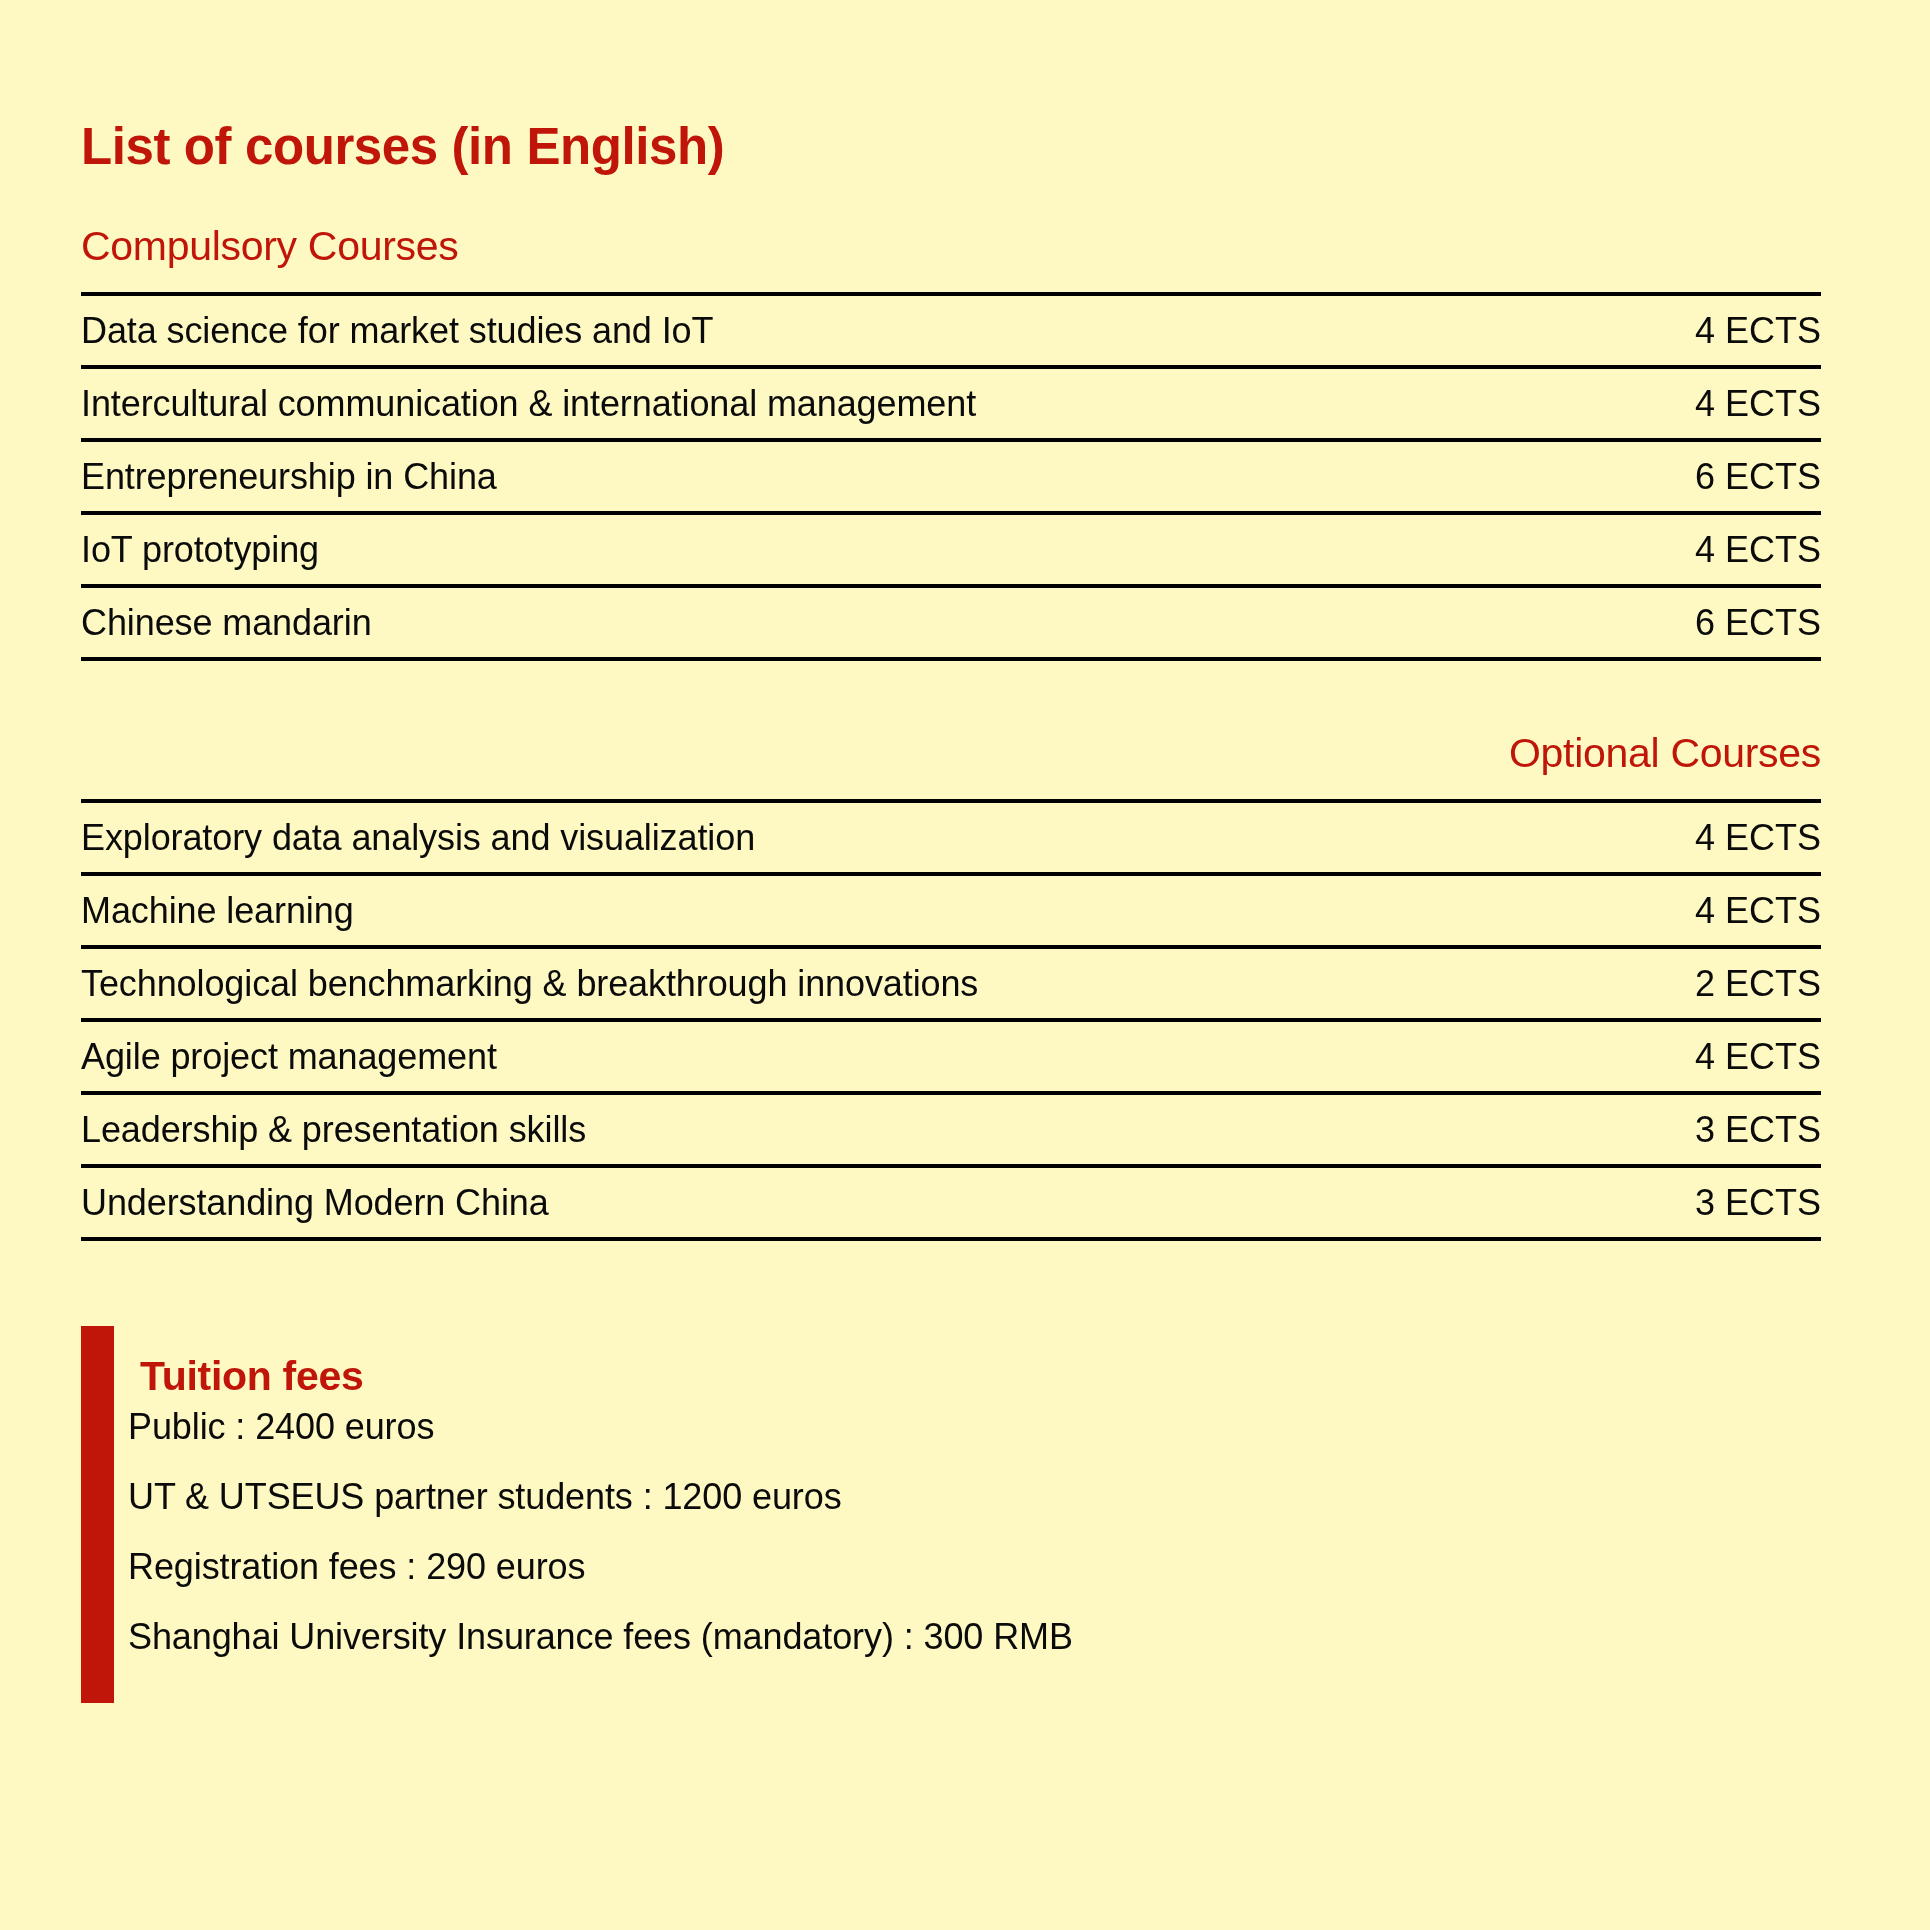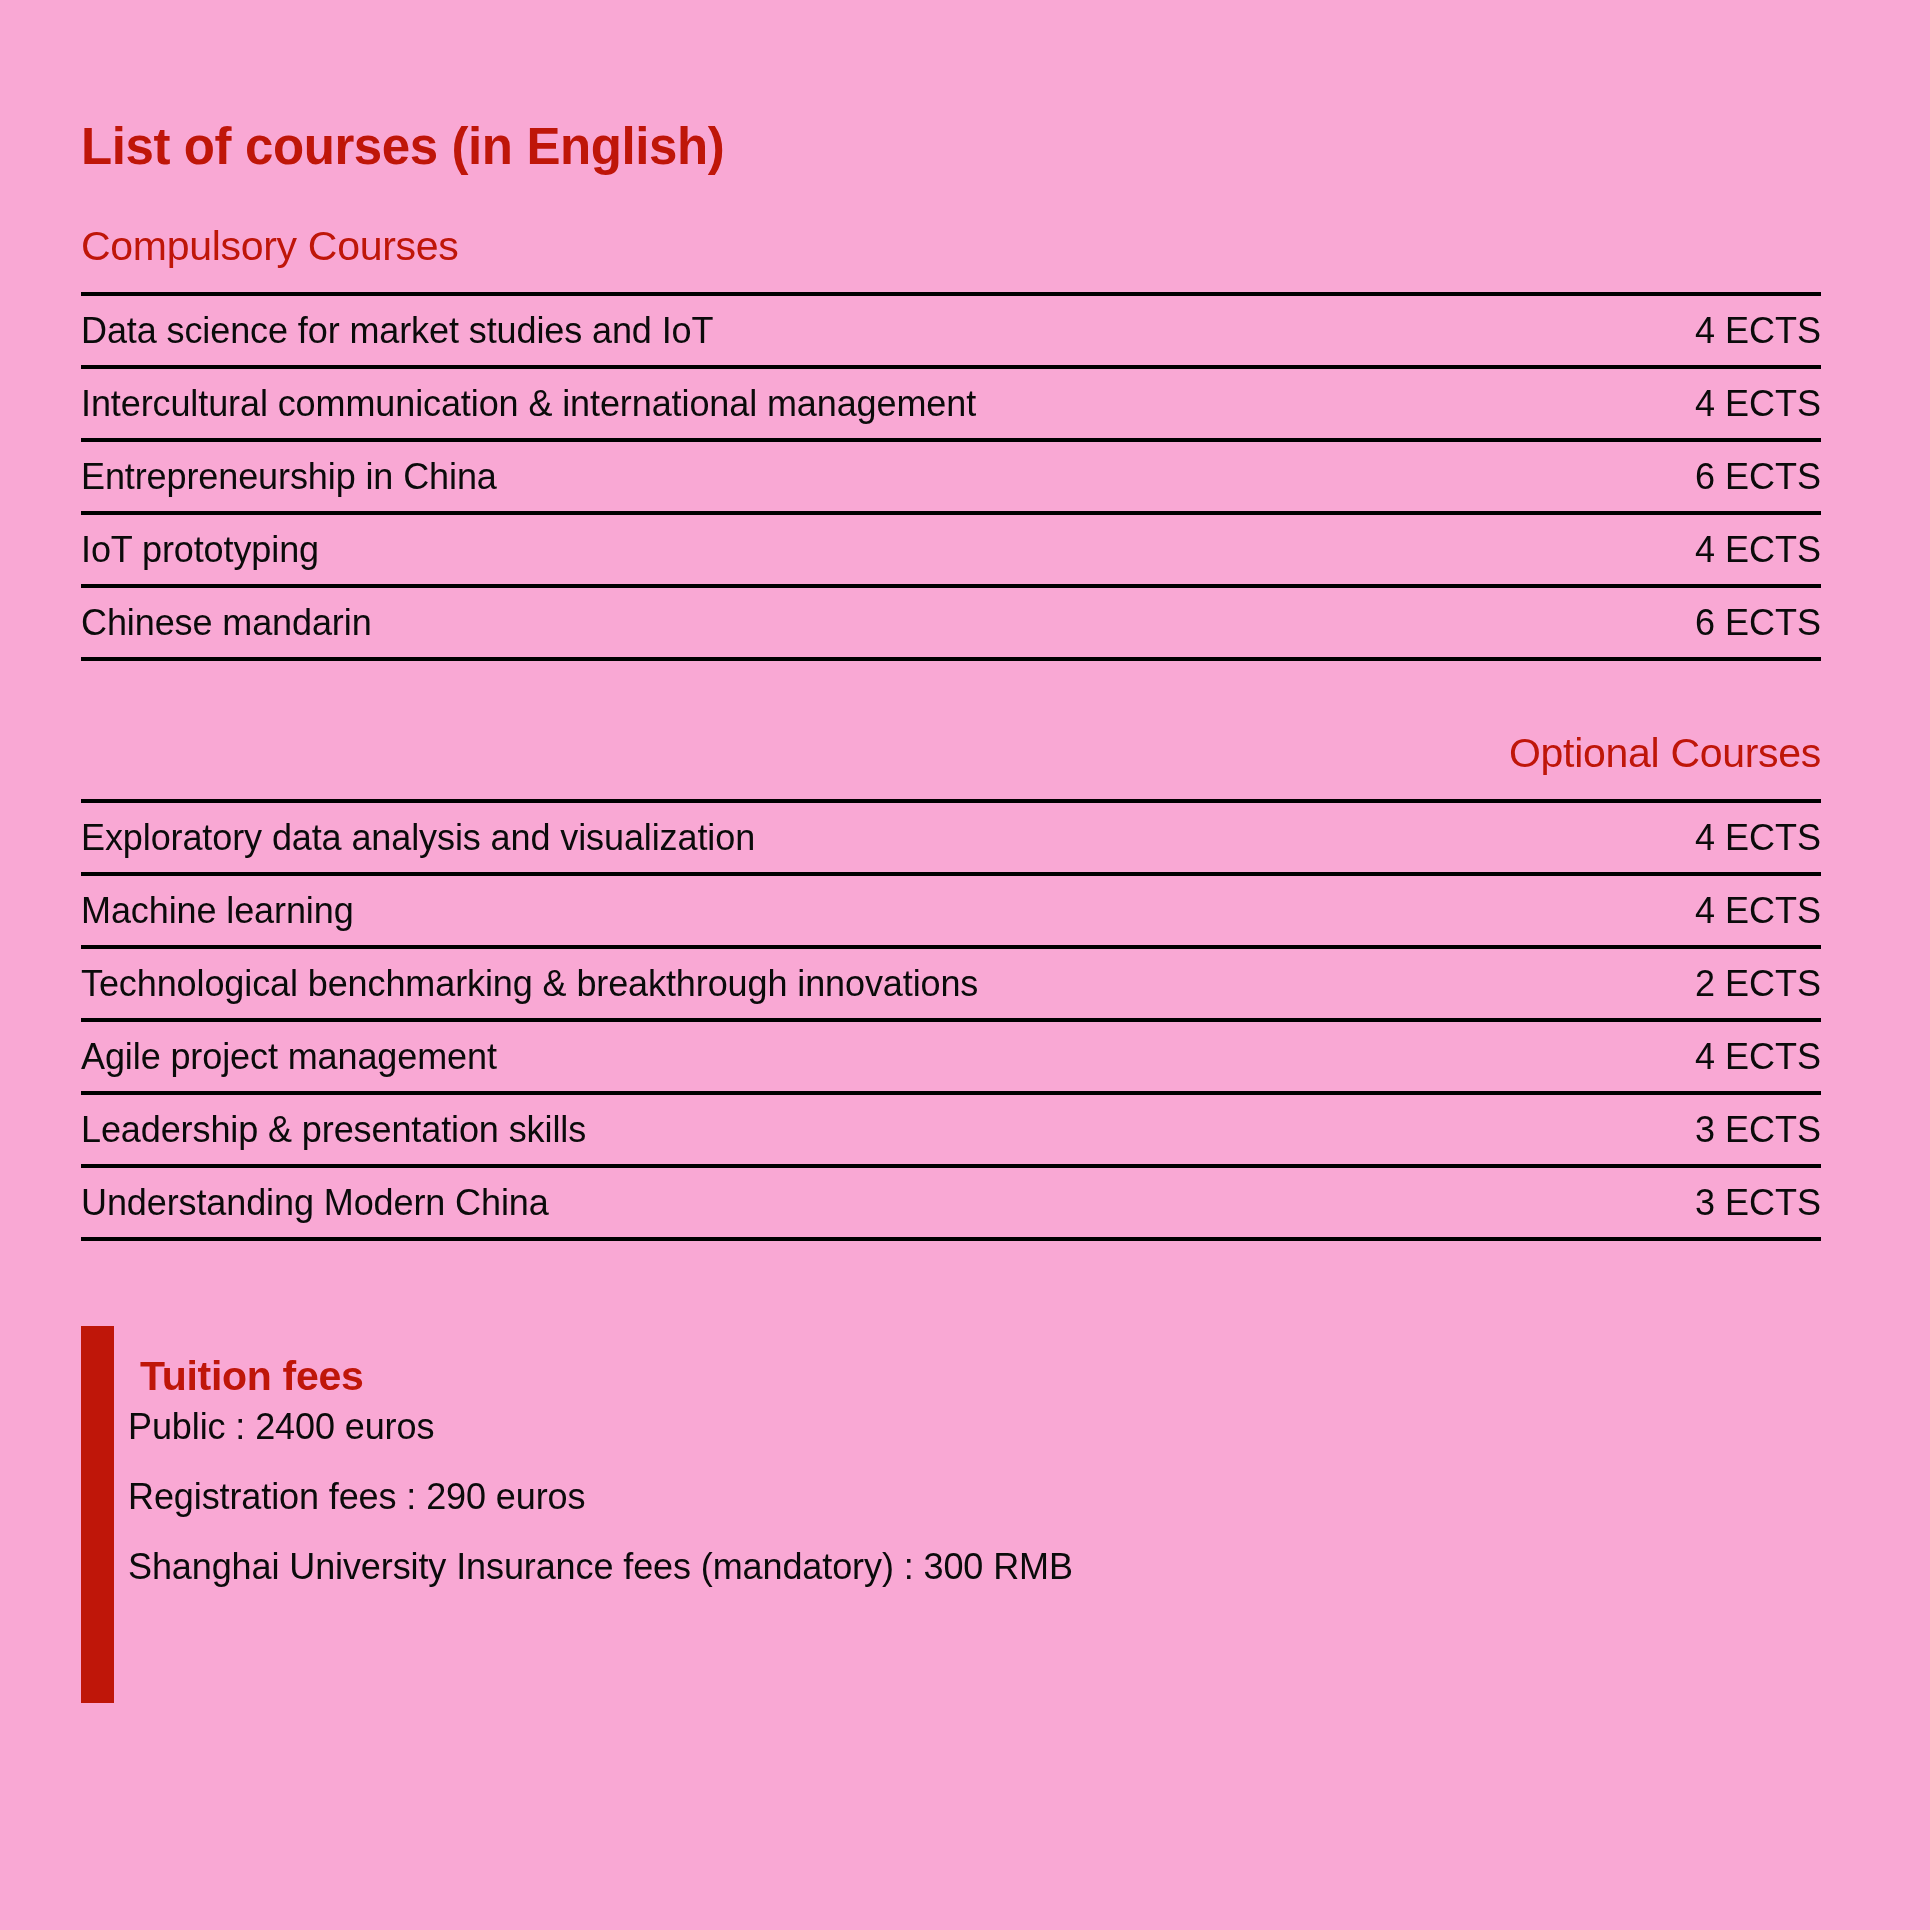--- a/index.html
+++ b/index.html
@@ -11,21 +11,21 @@
     width: 1930px;
     height: 1930px;
     font-family: "Liberation Sans", sans-serif;
     -webkit-font-smoothing: antialiased;
   }
 
   .page {
     position: relative;
     width: 1930px;
     height: 1930px;
-    background: #f9a8d4;
+    background: #fef9c3;
     overflow: hidden;
   }
 
   .content {
     position: absolute;
     left: 81px;
     top: 0;
     width: 1740px; 
   }
 
@@ -191,20 +191,21 @@
           <td class="c-credits">3 ECTS</td>
         </tr>
       </tbody>
     </table>
 
     <div class="fees-block">
       <div class="fees-bar"></div>
       <h2 class="fees-title">Tuition fees</h2>
       <ul class="fees-list">
         <li>Public : 2400 euros</li>
+        <li>UT &amp; UTSEUS partner students : 1200 euros</li>
         <li>Registration fees : 290 euros</li>
         <li>Shanghai University Insurance fees (mandatory) : 300 RMB</li>
       </ul>
     </div>
 
   </div>
 </div>
 
 
 </body></html>

